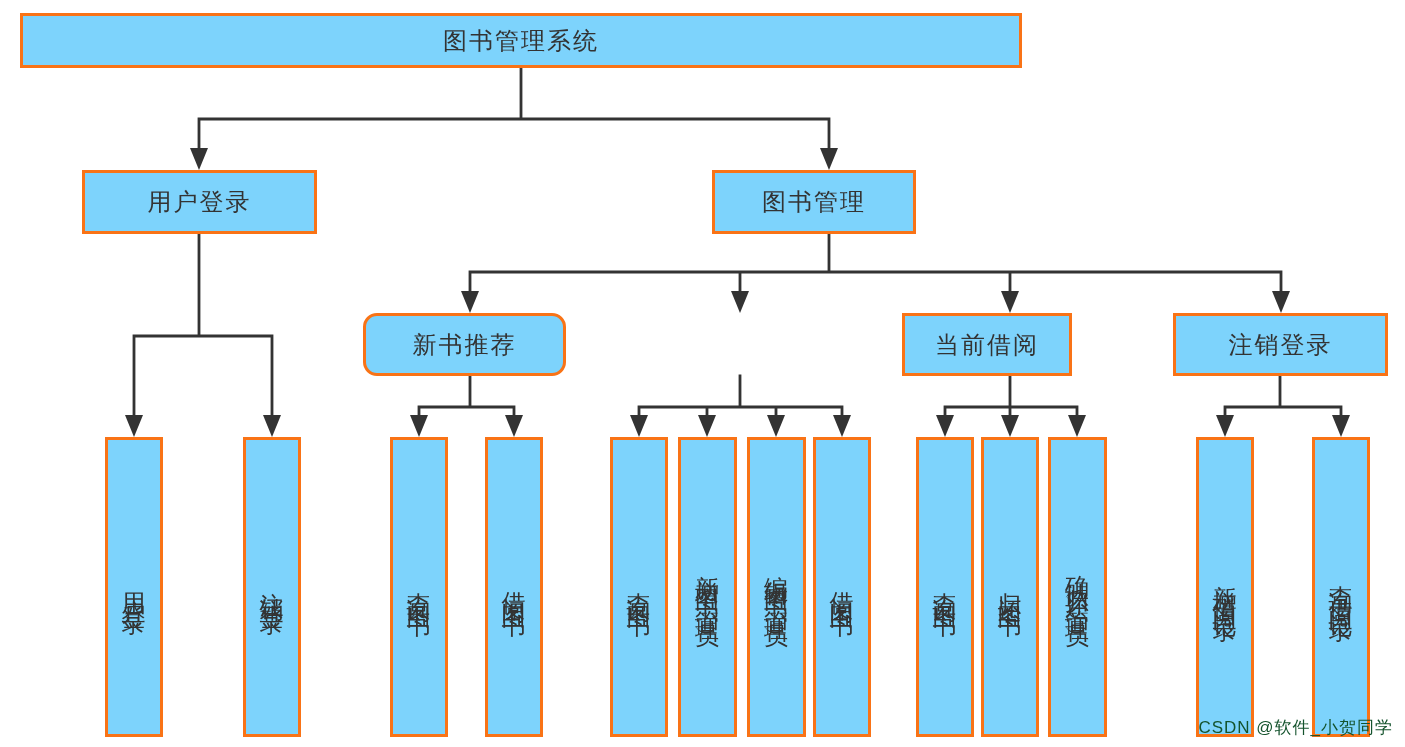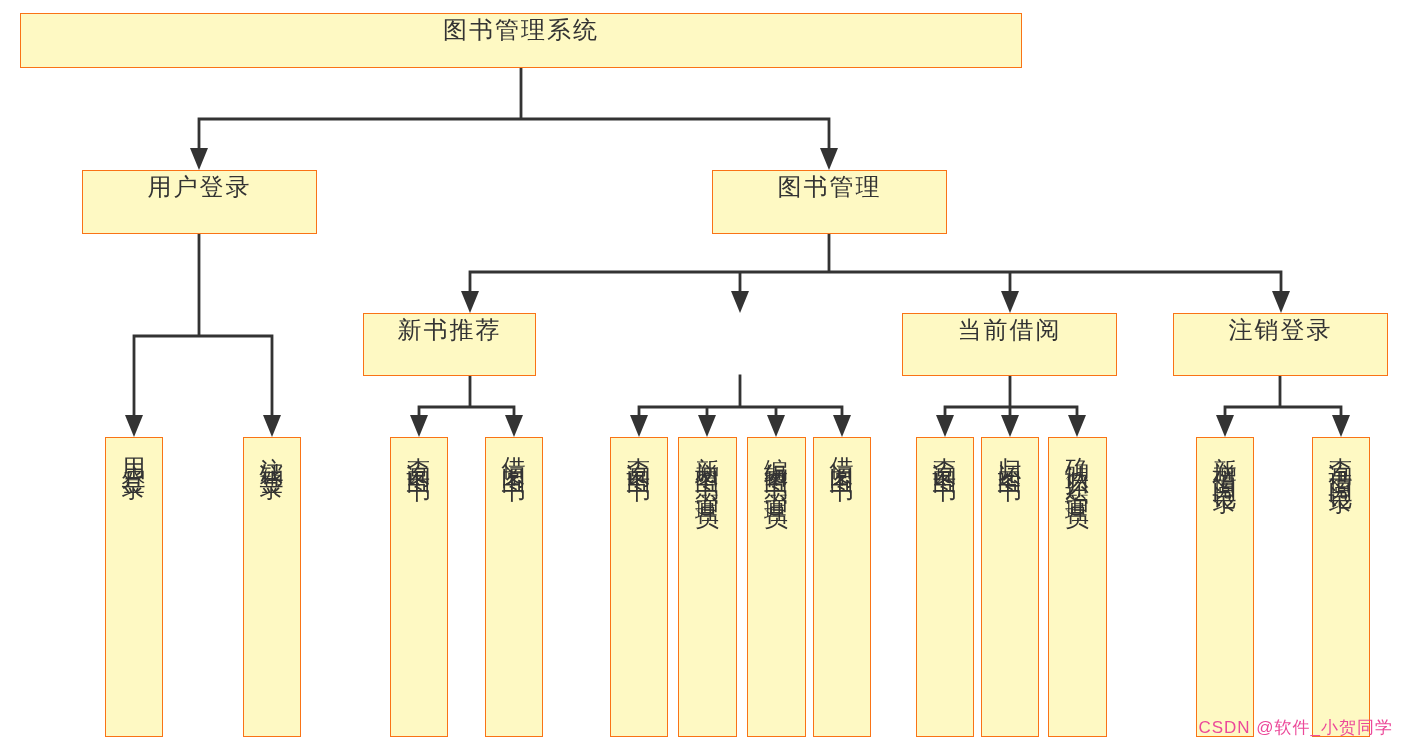--- a/index.html
+++ b/index.html
@@ -13,25 +13,25 @@
   }
   .connectors {
     position: absolute;
     left: 0; top: 0;
     width: 1405px; height: 747px;
     pointer-events: none;
   }
   .node {
     position: absolute;
     box-sizing: border-box;
-    background: #fef9c3;
-    border: 1px solid #f97316;
+    background: #7dd3fc;
+    border: 3px solid #f97316;
     color: #333333;
     display: flex;
-    align-items: flex-start;
+    align-items: center;
     justify-content: center;
   }
   .h-node span {
     font-size: 24px;
     letter-spacing: 2px;
     color: #333333;
     white-space: nowrap;
   }
   .v-node .v-text {
     writing-mode: vertical-rl;
@@ -40,21 +40,21 @@
     letter-spacing: 7px;
     line-height: 1.05;
     color: #333333;
   }
   .watermark {
     position: absolute;
     right: 12px;
     bottom: 8px;
     font-size: 17px;
     letter-spacing: 1px;
-    color: #ec4899;
+    color: #14532d;
     z-index: 5;
     white-space: nowrap;
   }
 </style>
 </head>
 <body>
 
 <div class="stage">
 
   <svg class="connectors" viewBox="0 0 1405 747" aria-hidden="true">
@@ -107,28 +107,28 @@
     </g>
   </svg>
 
   <div class="node h-node" style="left:20px; top:13px; width:1002px; height:55px;">
     <span>图书管理系统</span>
   </div>
 
   <div class="node h-node" style="left:82px; top:170px; width:235px; height:64px;">
     <span>用户登录</span>
   </div>
-  <div class="node h-node" style="left:712px; top:170px; width:235px; height:64px;">
+  <div class="node h-node" style="left:712px; top:170px; width:204px; height:64px;">
     <span>图书管理</span>
   </div>
 
-  <div class="node h-node" style="left:363px; top:313px; width:173px; height:63px;">
+  <div class="node h-node" style="left:363px; top:313px; width:203px; height:63px;border-radius:14px;">
     <span>新书推荐</span>
   </div>
-  <div class="node h-node" style="left:902px; top:313px; width:215px; height:63px;">
+  <div class="node h-node" style="left:902px; top:313px; width:170px; height:63px;">
     <span>当前借阅</span>
   </div>
   <div class="node h-node" style="left:1173px; top:313px; width:215px; height:63px;">
     <span>注销登录</span>
   </div>
 
   <div class="node v-node" style="left:105px; top:437px; width:58px; height:300px;">
     <span class="v-text">用户登录</span>
   </div>
   <div class="node v-node" style="left:243px; top:437px; width:58px; height:300px;">

